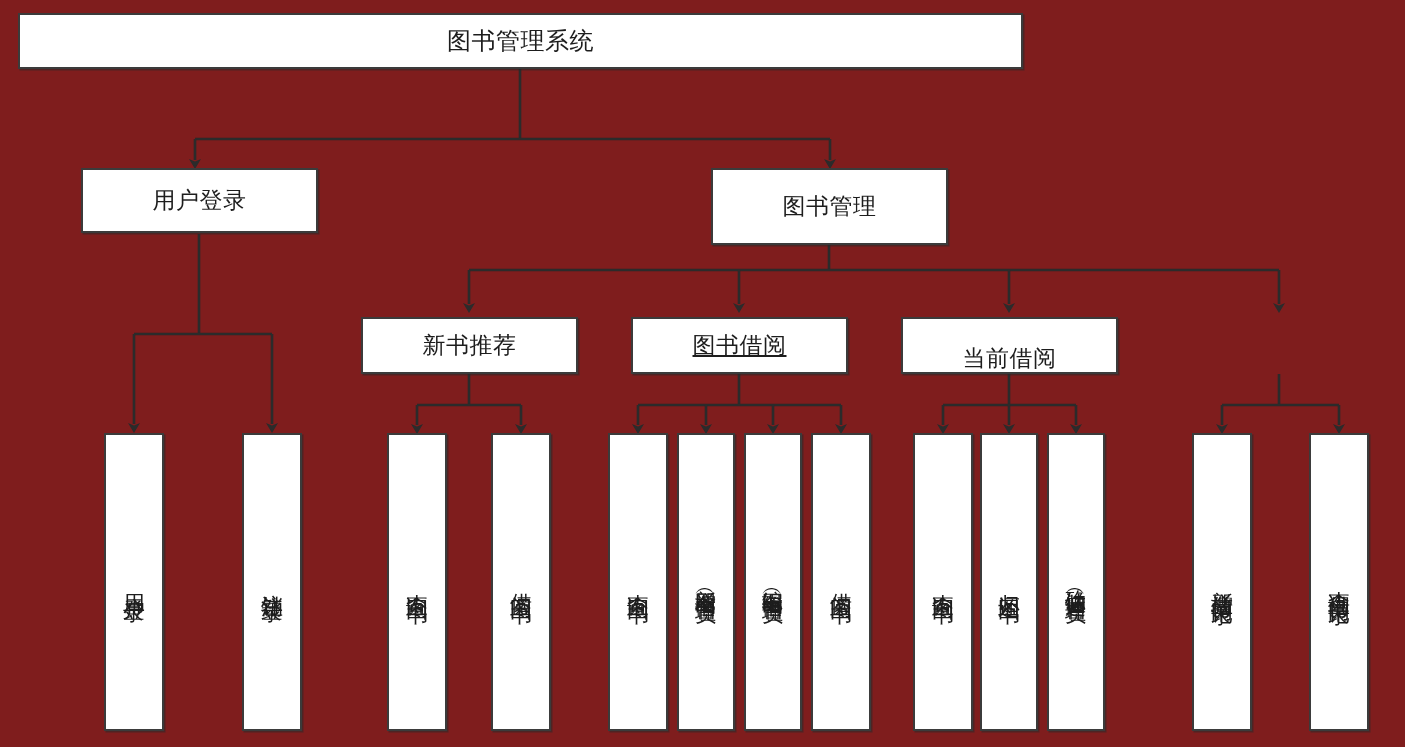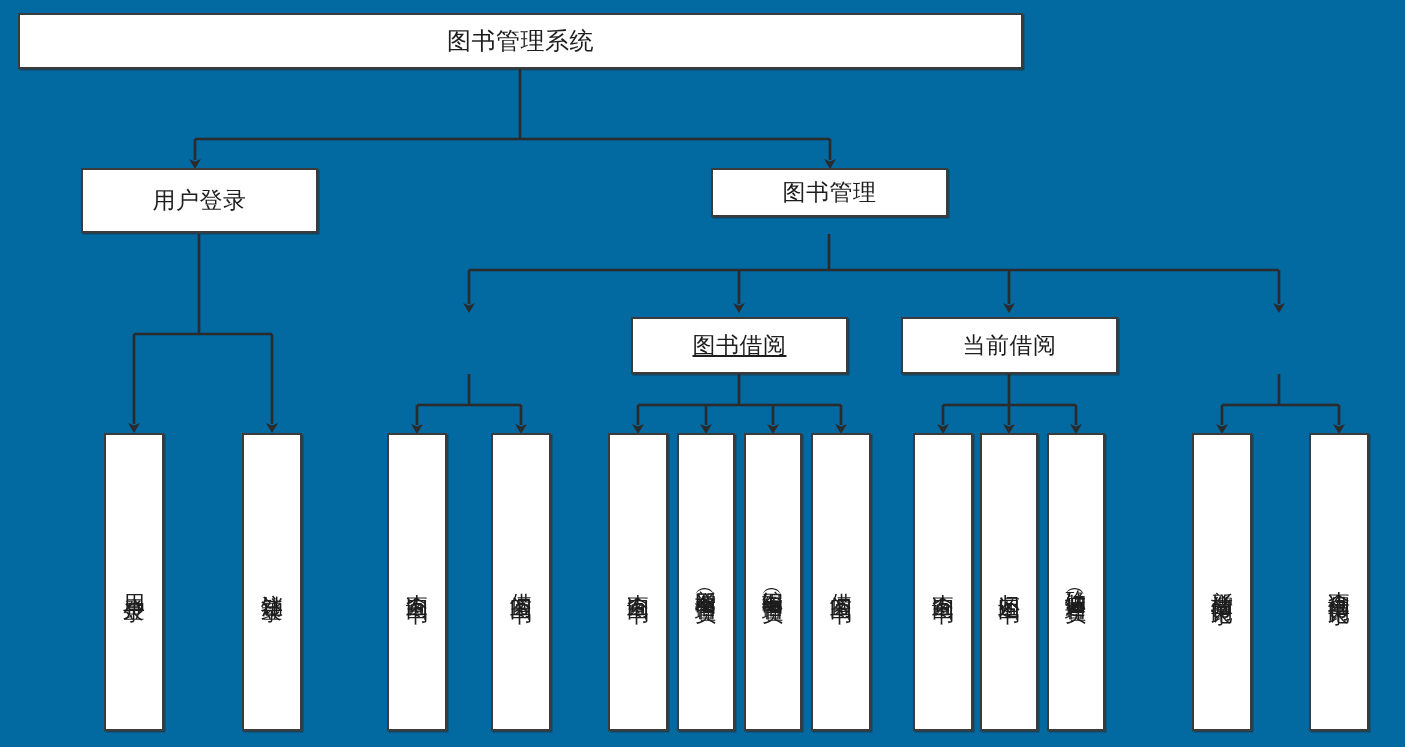--- a/index.html
+++ b/index.html
@@ -8,21 +8,21 @@
     padding: 0;
     background: #ffffff;
   }
   body {
     font-family: "Liberation Sans", "DejaVu Sans", sans-serif;
   }
   #canvas {
     position: relative;
     width: 1405px;
     height: 747px;
-    background: #0369a1;
+    background: #7f1d1d;
     overflow: hidden;
   }
   svg.lines {
     position: absolute;
     left: 0;
     top: 0;
     width: 1405px;
     height: 747px;
     pointer-events: none;
   }
@@ -138,28 +138,31 @@
     </g>
   </svg>
 
   <div class="node horiz root" style="left:18px; top:13px; width:1005px; height:56px;">
     <span class="label">图书管理系统</span>
   </div>
 
   <div class="node horiz" style="left:81px; top:168px; width:237px; height:65px;">
     <span class="label">用户登录</span>
   </div>
-  <div class="node horiz" style="left:711px; top:168px; width:237px; height:49px;">
+  <div class="node horiz" style="left:711px; top:168px; width:237px; height:77px;">
     <span class="label">图书管理</span>
   </div>
 
+  <div class="node horiz" style="left:361px; top:317px; width:217px; height:57px;">
+    <span class="label">新书推荐</span>
+  </div>
   <div class="node horiz" style="left:631px; top:317px; width:217px; height:57px;text-decoration:underline;">
     <span class="label">图书借阅</span>
   </div>
-  <div class="node horiz" style="left:901px; top:317px; width:217px; height:57px;">
+  <div class="node horiz" style="left:901px; top:317px; width:217px; height:57px;align-items:flex-end;">
     <span class="label">当前借阅</span>
   </div>
 
   <div class="node vert" style="left:104px; top:433px; width:60px; height:298px;">
     <span class="label">用户登录</span>
   </div>
   <div class="node vert" style="left:242px; top:433px; width:60px; height:298px;">
     <span class="label">注销登录</span>
   </div>
 

